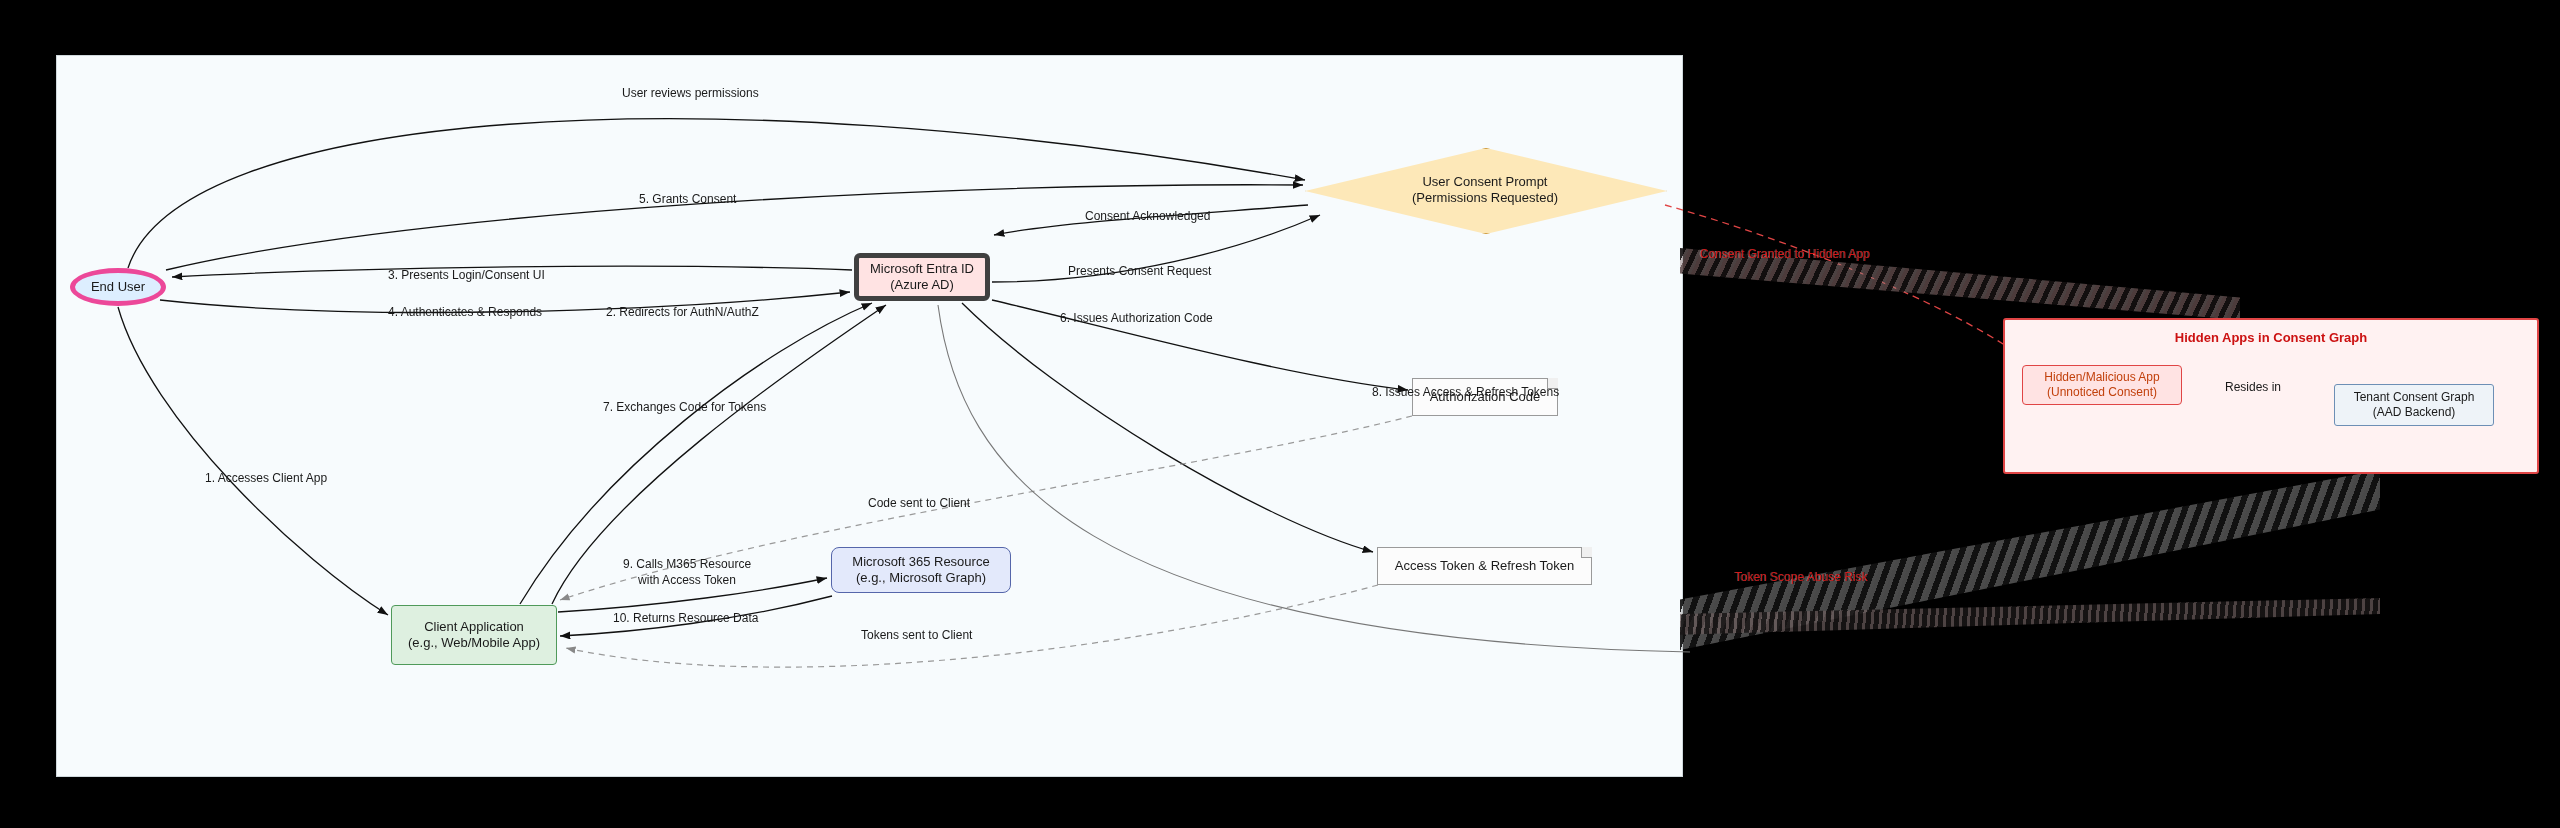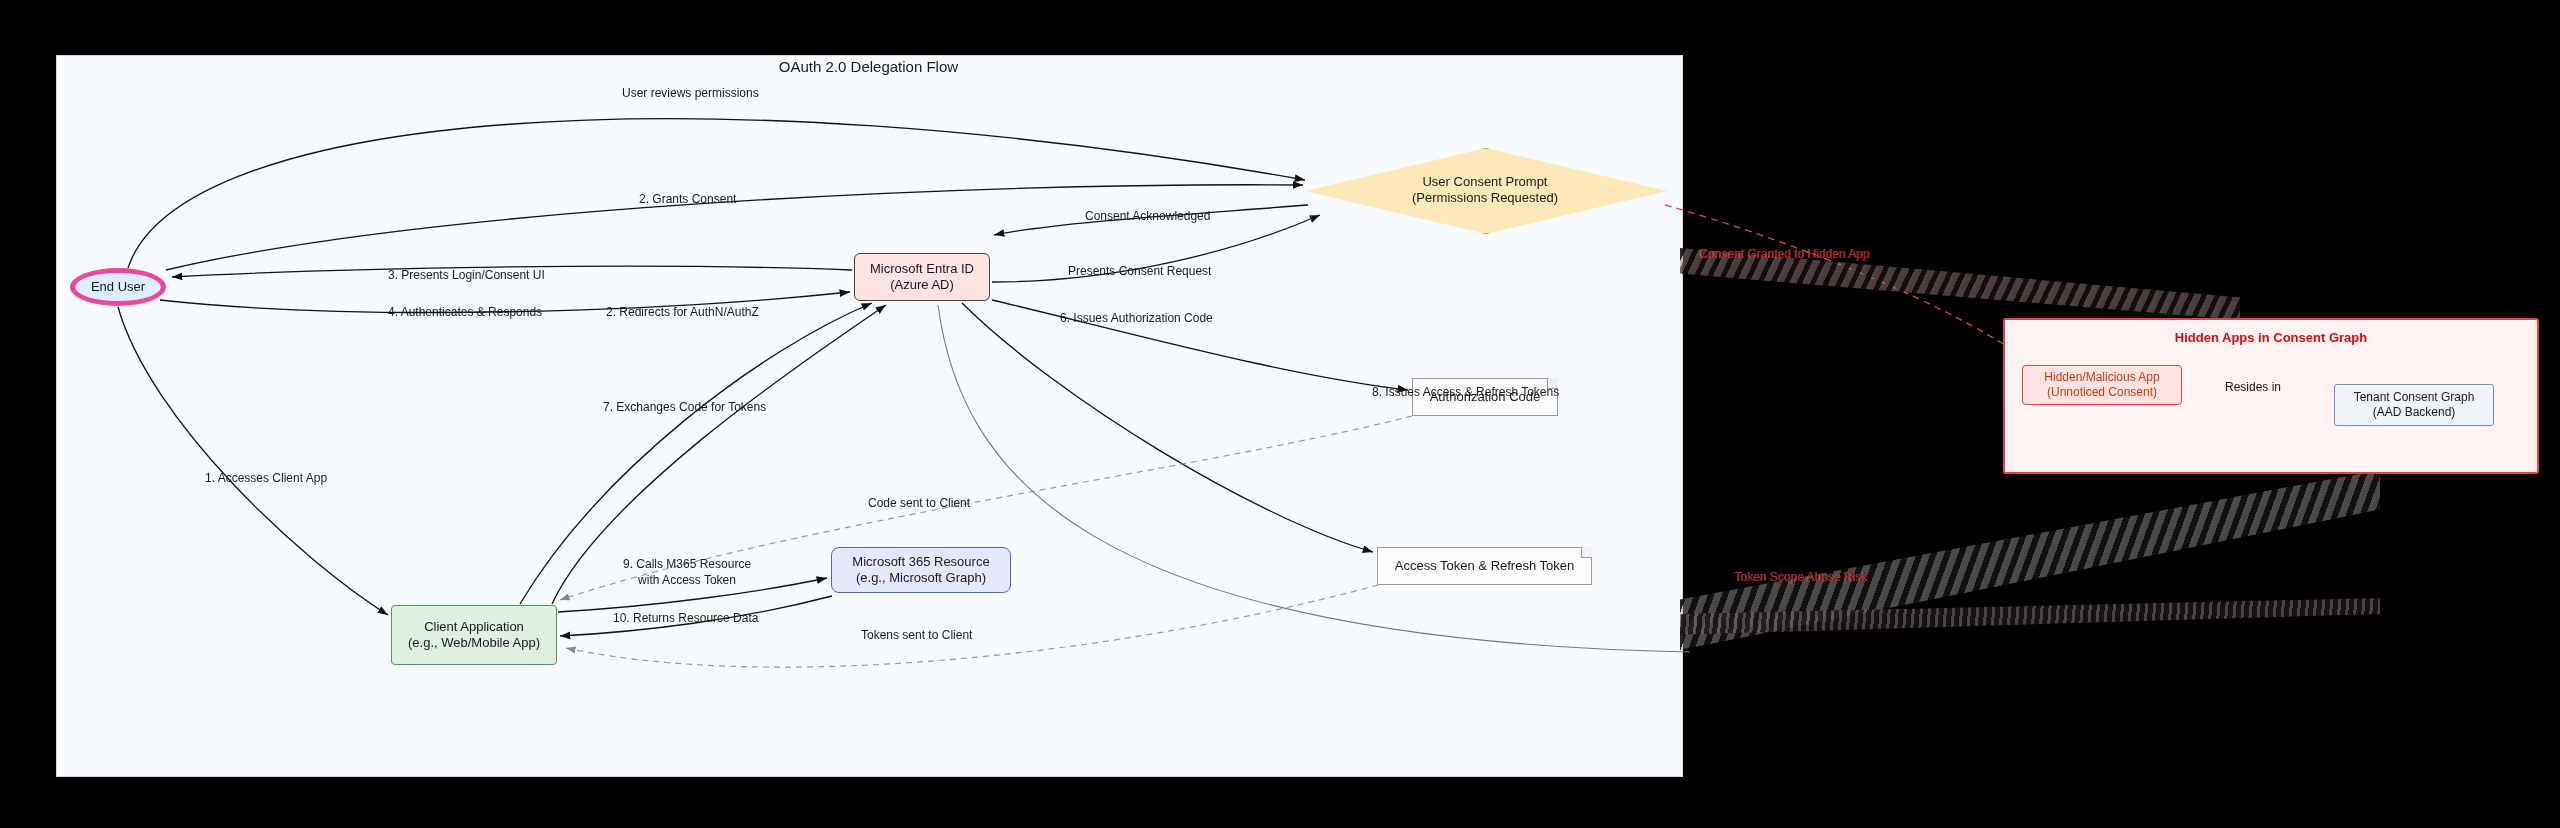--- a/index.html
+++ b/index.html
@@ -41,21 +41,21 @@
     color: #1a1a1a;
     white-space: pre-line;
   }
   .n-enduser {
     left: 70px; top: 268px; width: 96px; height: 38px;
     background: #ddeeff; border: 5px solid #ec4899; border-radius: 50%;
     font-size: 13px;
   }
   .n-entra {
     left: 854px; top: 253px; width: 136px; height: 48px;
-    background: #ffe3e3; border: 1px solid #404040; border-radius: 6px;
+    background: #ffe3e3; border: 5px solid #404040; border-radius: 6px;
   }
   .n-consent {
     left: 1305px; top: 148px; width: 360px; height: 84px;
   }
   .n-consent .diamond-shape {
     position: absolute; left: 0; top: 0; width: 100%; height: 100%;
     background: #fde8b8; border: 1px solid #cc9a3d;
     clip-path: polygon(50% 0%, 100% 50%, 50% 100%, 0% 50%);
   }
   .n-consent .diamond-label {
@@ -127,21 +127,20 @@
     overflow: visible;
   }
 </style>
 </head>
 <body>
 
 <div id="canvas">
 
   <div class="diagram-bg"></div>
 
-  <div class="title">OAuth 2.0 Delegation Flow</div>
 
   <svg class="lines">
     <defs>
       <marker id="arrow" markerWidth="9" markerHeight="9" refX="8" refY="3" orient="auto" markerUnits="strokeWidth">
         <path d="M0,0 L0,6 L8,3 z" fill="#111"></path>
       </marker>
       <marker id="arrowgray" markerWidth="9" markerHeight="9" refX="8" refY="3" orient="auto" markerUnits="strokeWidth">
         <path d="M0,0 L0,6 L8,3 z" fill="#888"></path>
       </marker>
       <marker id="arrowred" markerWidth="9" markerHeight="9" refX="8" refY="3" orient="auto" markerUnits="strokeWidth">
@@ -225,21 +224,21 @@
 
   <div class="cluster-hidden">
     <div class="cluster-title">Hidden Apps in Consent Graph</div>
   </div>
   <div class="node n-hidden">Hidden/Malicious App
 (Unnoticed Consent)</div>
   <div class="node n-tenant">Tenant Consent Graph
 (AAD Backend)</div>
 
   <div class="edge-label" style="left:622px; top:86px;">User reviews permissions</div>
-  <div class="edge-label" style="left:639px; top:192px;">2. Grants Consent</div>
+  <div class="edge-label" style="left:639px; top:192px;">5. Grants Consent</div>
   <div class="edge-label" style="left:1085px; top:209px;">Consent Acknowledged</div>
   <div class="edge-label" style="left:388px; top:268px;">3. Presents Login/Consent UI</div>
   <div class="edge-label" style="left:1068px; top:264px;">Presents Consent Request</div>
   <div class="edge-label" style="left:388px; top:305px;">4. Authenticates &amp; Responds</div>
   <div class="edge-label" style="left:606px; top:305px;">2. Redirects for AuthN/AuthZ</div>
   <div class="edge-label" style="left:1060px; top:311px;">6. Issues Authorization Code</div>
   <div class="edge-label" style="left:603px; top:400px;">7. Exchanges Code for Tokens</div>
   <div class="edge-label" style="left:1372px; top:385px;">8. Issues Access &amp; Refresh Tokens</div>
   <div class="edge-label" style="left:205px; top:471px;">1. Accesses Client App</div>
   <div class="edge-label" style="left:868px; top:496px;">Code sent to Client</div>

